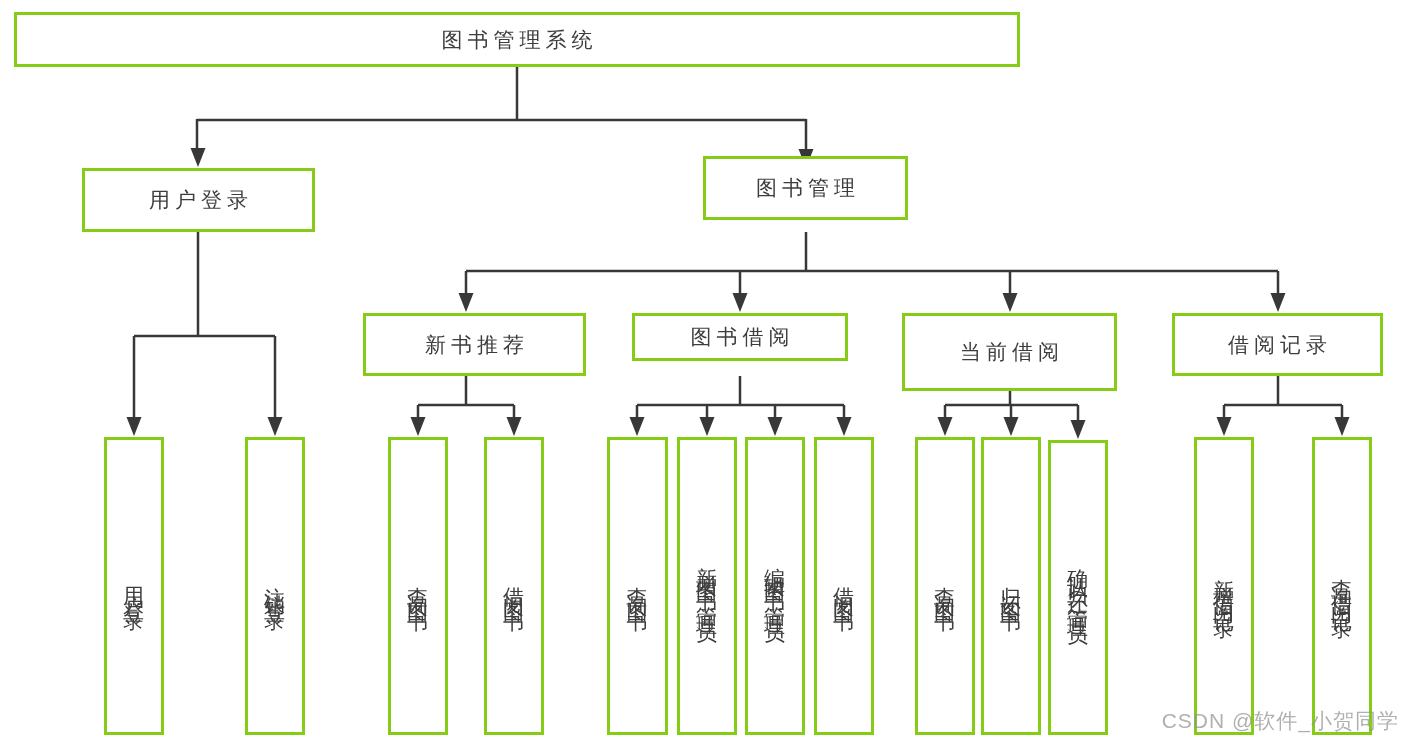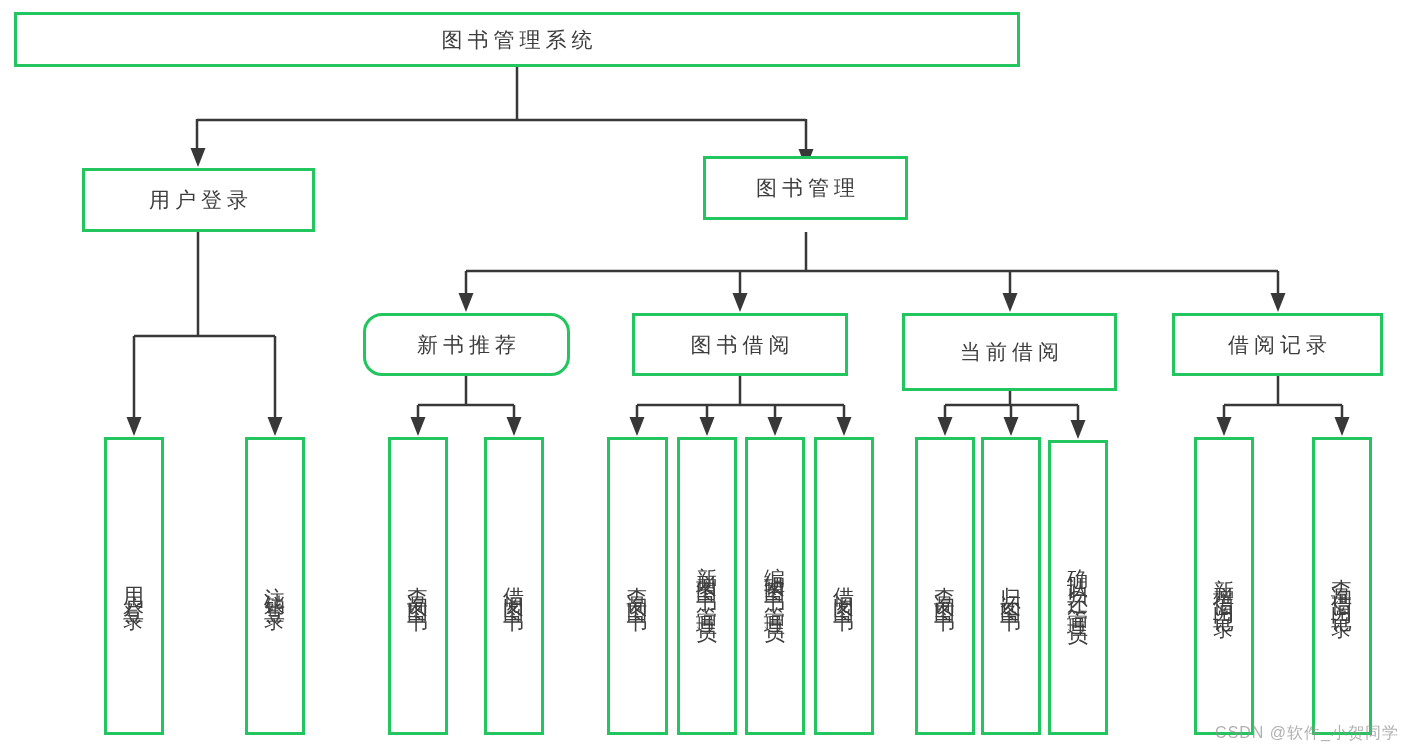--- a/index.html
+++ b/index.html
@@ -12,21 +12,21 @@
     overflow: hidden;
   }
   #wires {
     position: absolute;
     left: 0; top: 0;
     width: 1405px; height: 747px;
   }
   .node {
     position: absolute;
     box-sizing: border-box;
-    border: 3px solid #22c55e;
+    border: 3px solid #84cc16;
     background: #ffffff;
     display: flex;
     align-items: center;
     justify-content: center;
     color: #3d3d3d;
   }
   .h-node {
     font-size: 21px;
     letter-spacing: 5px;
     text-indent: 5px;
@@ -38,22 +38,22 @@
   .v-node .vtext {
     writing-mode: vertical-rl;
     text-orientation: mixed;
     letter-spacing: 8px;
     line-height: 1;
     display: block;
   }
   .watermark {
     position: absolute;
     right: 6px;
-    bottom: 3px;
-    font-size: 16px;
+    bottom: 12px;
+    font-size: 21px;
     color: rgba(150, 150, 150, 0.75);
     letter-spacing: 1px;
     white-space: nowrap;
   }
 </style>
 </head>
 <body>
 
 <div id="canvas">
 
@@ -95,22 +95,22 @@
       <polygon points="1216.5,417 1231.5,417 1224,436"></polygon>
       <polygon points="1334.5,417 1349.5,417 1342,436"></polygon>
     </g>
   </svg>
 
   <div class="node h-node" style="left:14px; top:12px; width:1006px; height:55px;">图书管理系统</div>
 
   <div class="node h-node" style="left:82px; top:168px; width:233px; height:64px;">用户登录</div>
   <div class="node h-node" style="left:703px; top:156px; width:205px; height:64px;">图书管理</div>
 
-  <div class="node h-node" style="left:363px; top:313px; width:207px; height:63px;border-radius:19px;">新书推荐</div>
-  <div class="node h-node" style="left:632px; top:313px; width:216px; height:63px;">图书借阅</div>
+  <div class="node h-node" style="left:363px; top:313px; width:223px; height:63px;">新书推荐</div>
+  <div class="node h-node" style="left:632px; top:313px; width:216px; height:48px;">图书借阅</div>
   <div class="node h-node" style="left:902px; top:313px; width:215px; height:78px;">当前借阅</div>
   <div class="node h-node" style="left:1172px; top:313px; width:211px; height:63px;">借阅记录</div>
 
   <div class="node v-node" style="left:104px; top:437px; width:60px; height:298px;">
     <span class="vtext">用户登录</span>
   </div>
   <div class="node v-node" style="left:245px; top:437px; width:60px; height:298px;">
     <span class="vtext">注销登录</span>
   </div>
 

